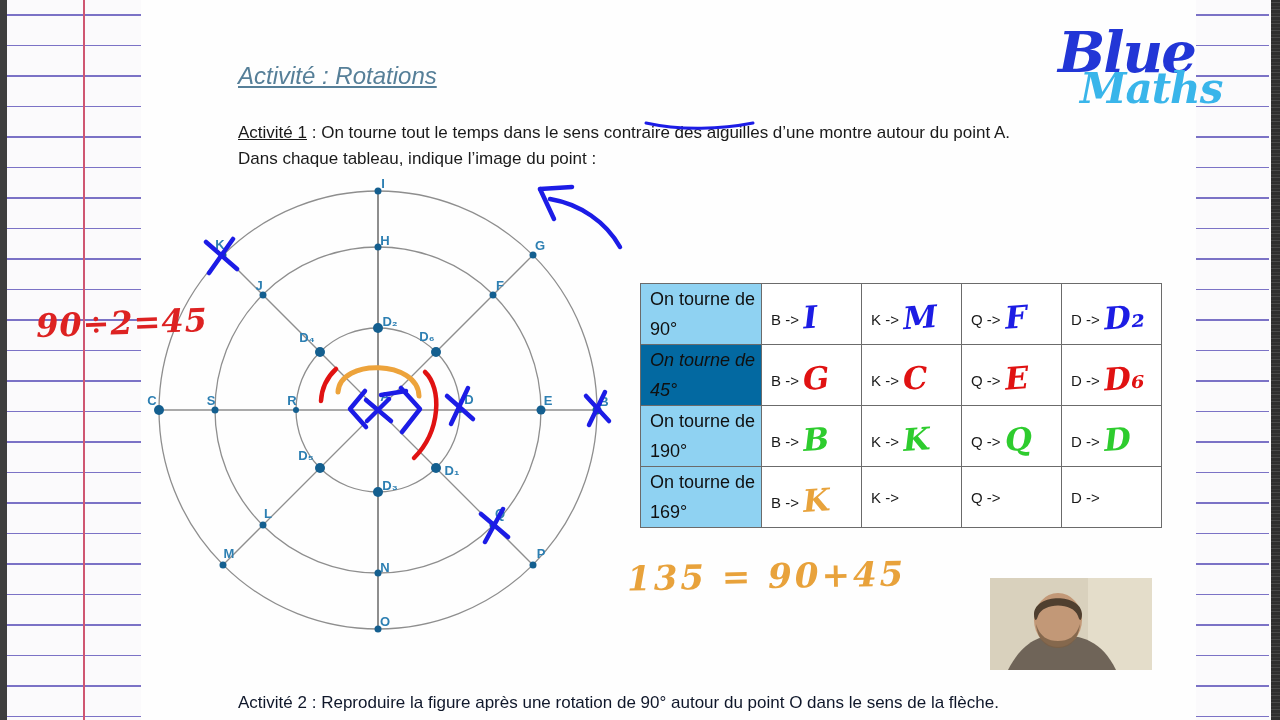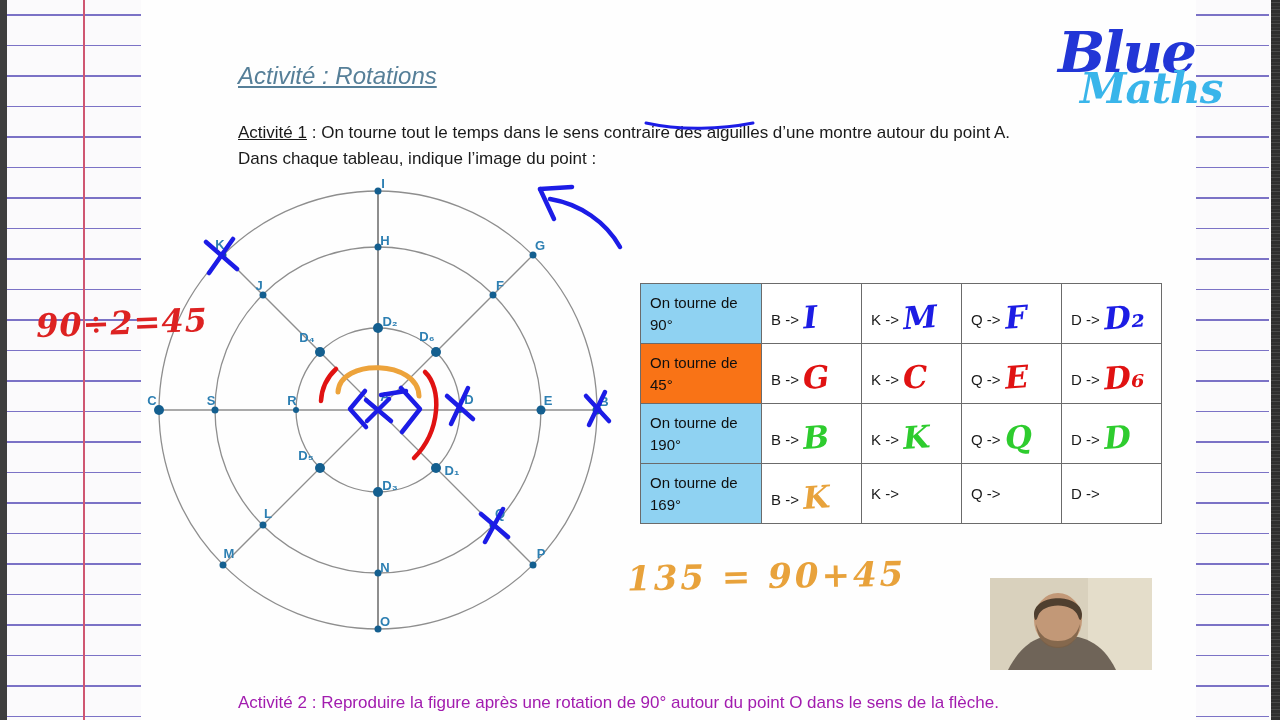--- a/index.html
+++ b/index.html
@@ -14,21 +14,21 @@
   .redline{position:absolute;left:83px;top:0;width:2px;height:720px;background:#cf5672;}
   .edge-left{position:absolute;left:0;top:0;width:7px;height:720px;background:#3e3e3e;}
   .edge-right{position:absolute;left:1271px;top:0;width:9px;height:720px;background:#2f2f2f;
     background-image:repeating-linear-gradient(180deg,#2f2f2f 0 2px,#4a4a4a 2px 3px,#2f2f2f 3px 6px,#3c3c3c 6px 7px);}
   .doc{position:absolute;left:141px;top:0;width:1055px;height:720px;background:#fefefe;}
 
   .page-title{position:absolute;left:238px;top:62px;font-size:24px;font-style:italic;
     color:#567f98;text-decoration:underline;}
   .para{position:absolute;left:238px;top:101px;width:806px;font-size:17px;line-height:26px;color:#1a1a1a;margin-top:19px;}
   .para .act-label{text-decoration:underline;}
-  .para2{position:absolute;left:238px;top:690px;width:830px;font-size:17px;line-height:26px;color:#a21caf;}
+  .para2{position:absolute;left:238px;top:690px;width:830px;font-size:17px;line-height:26px;color:#0f172a;}
 
   .logo{position:absolute;left:1058px;top:24px;width:150px;font-family:"DejaVu Serif",serif;
     font-style:italic;font-weight:bold;text-align:left;line-height:1;}
   .logo-line1{font-size:56px;letter-spacing:-2px;}
   .logo-line2{font-size:42px;letter-spacing:-1px;margin:-12px 0 0 22px;}
 
   .diagram{position:absolute;left:128px;top:150px;width:514px;height:508px;}
   .ring{fill:none;stroke:#8e8e8e;stroke-width:1.3;}
   .spoke{stroke:#8e8e8e;stroke-width:1.3;}
   .spoke-v{stroke-width:2;}
@@ -37,21 +37,21 @@
     fill:#2d7fb2;text-anchor:middle;}
   .ink{fill:none;stroke-linecap:round;stroke-linejoin:round;}
   .ink-blue{stroke:#1c1ce6;stroke-width:4.5;}
   .ink-red{stroke:#e01212;stroke-width:4.5;}
   .ink-orange{stroke:#eda33b;stroke-width:5;}
 
   .overlay{position:absolute;left:0;top:0;width:1280px;height:720px;pointer-events:none;}
 
   table.rot{position:absolute;left:640px;top:283px;border-collapse:collapse;table-layout:fixed;background:#fff;}
   table.rot td{border:1.5px solid #6b6b6b;height:59px;vertical-align:middle;padding:0 0 0 9px;}
-  td.hdr{width:111px;font-size:15px;line-height:22px;color:#101010;}
+  td.hdr{width:111px;font-size:18px;line-height:30px;color:#101010;}
   td.ans{width:90px;font-size:15px;color:#1a1a1a;white-space:nowrap;}
   .answer{font-family:"DejaVu Serif",serif;font-style:italic;font-weight:bold;font-size:31px;
     display:inline-block;transform:rotate(-4deg);margin-left:4px;position:relative;top:3px;}
 
   .hand-note{position:absolute;font-family:"DejaVu Serif",serif;font-style:italic;font-weight:bold;}
   .note-red{left:36px;top:304px;font-size:32px;letter-spacing:1px;transform:rotate(-2deg);}
   .note-orange{left:627px;top:556px;font-size:34px;letter-spacing:3px;transform:rotate(-1deg);}
 
   .webcam{position:absolute;left:990px;top:578px;width:162px;height:92px;}
 </style>
@@ -184,21 +184,21 @@
 <table class="rot">
   <tbody>
   <tr>
     <td class="hdr" style="background-color: rgb(143, 210, 242);">On tourne de 90°</td>
     <td class="ans"><span class="prompt">B -&gt;</span><span class="answer" style="color: rgb(28, 28, 228);">I</span></td>
     <td class="ans"><span class="prompt">K -&gt;</span><span class="answer" style="color: rgb(28, 28, 228);">M</span></td>
     <td class="ans"><span class="prompt">Q -&gt;</span><span class="answer" style="color: rgb(28, 28, 228);">F</span></td>
     <td class="ans"><span class="prompt">D -&gt;</span><span class="answer" style="color: rgb(28, 28, 228);">D₂</span></td>
   </tr>
   <tr>
-    <td class="hdr" style="background-color: #f97316;">On tourne de 45°</td>
+    <td class="hdr" style="background-color: #0369a1; font-style: italic;">On tourne de 45°</td>
     <td class="ans"><span class="prompt">B -&gt;</span><span class="answer" style="color: rgb(224, 18, 18);">G</span></td>
     <td class="ans"><span class="prompt">K -&gt;</span><span class="answer" style="color: rgb(224, 18, 18);">C</span></td>
     <td class="ans"><span class="prompt">Q -&gt;</span><span class="answer" style="color: rgb(224, 18, 18);">E</span></td>
     <td class="ans"><span class="prompt">D -&gt;</span><span class="answer" style="color: rgb(224, 18, 18);">D₆</span></td>
   </tr>
   <tr>
     <td class="hdr" style="background-color: rgb(143, 210, 242);">On tourne de 190°</td>
     <td class="ans"><span class="prompt">B -&gt;</span><span class="answer" style="color: rgb(46, 204, 46);">B</span></td>
     <td class="ans"><span class="prompt">K -&gt;</span><span class="answer" style="color: rgb(46, 204, 46);">K</span></td>
     <td class="ans"><span class="prompt">Q -&gt;</span><span class="answer" style="color: rgb(46, 204, 46);">Q</span></td>

